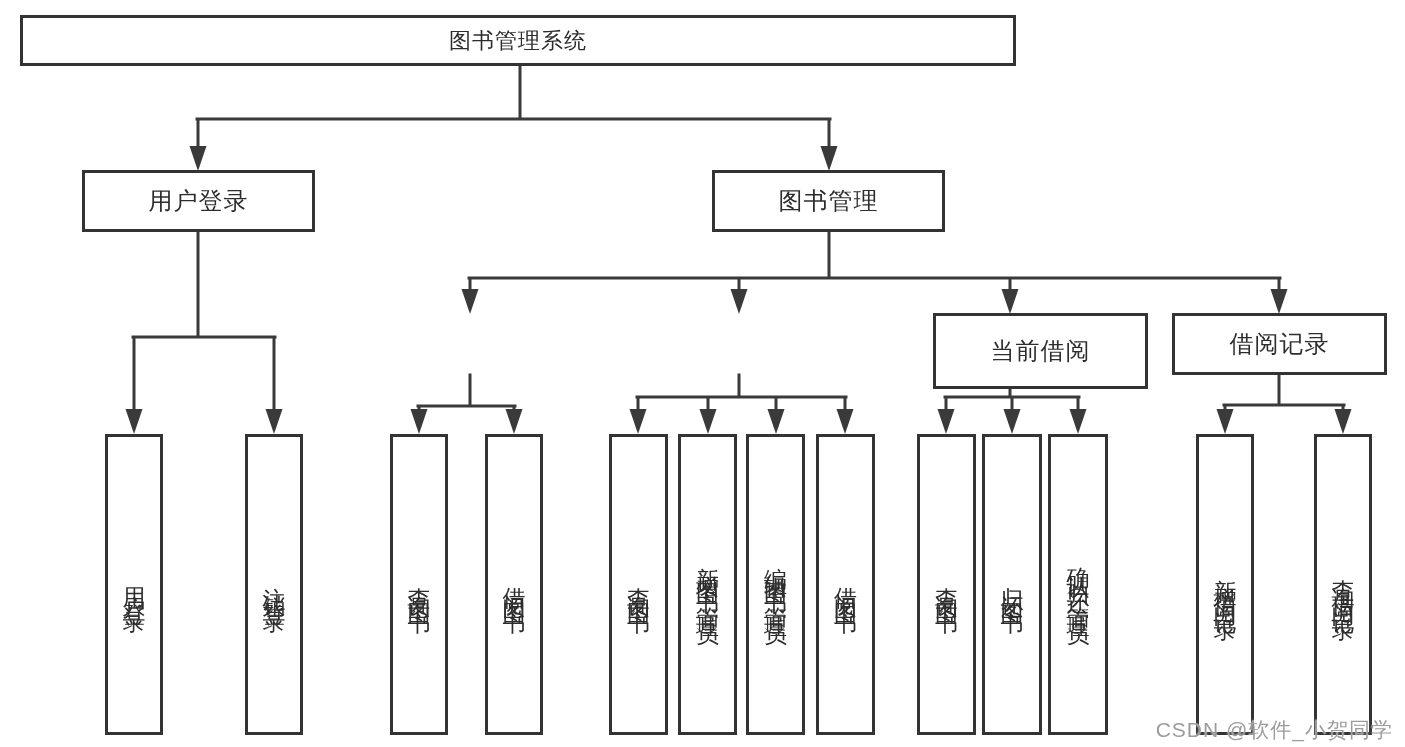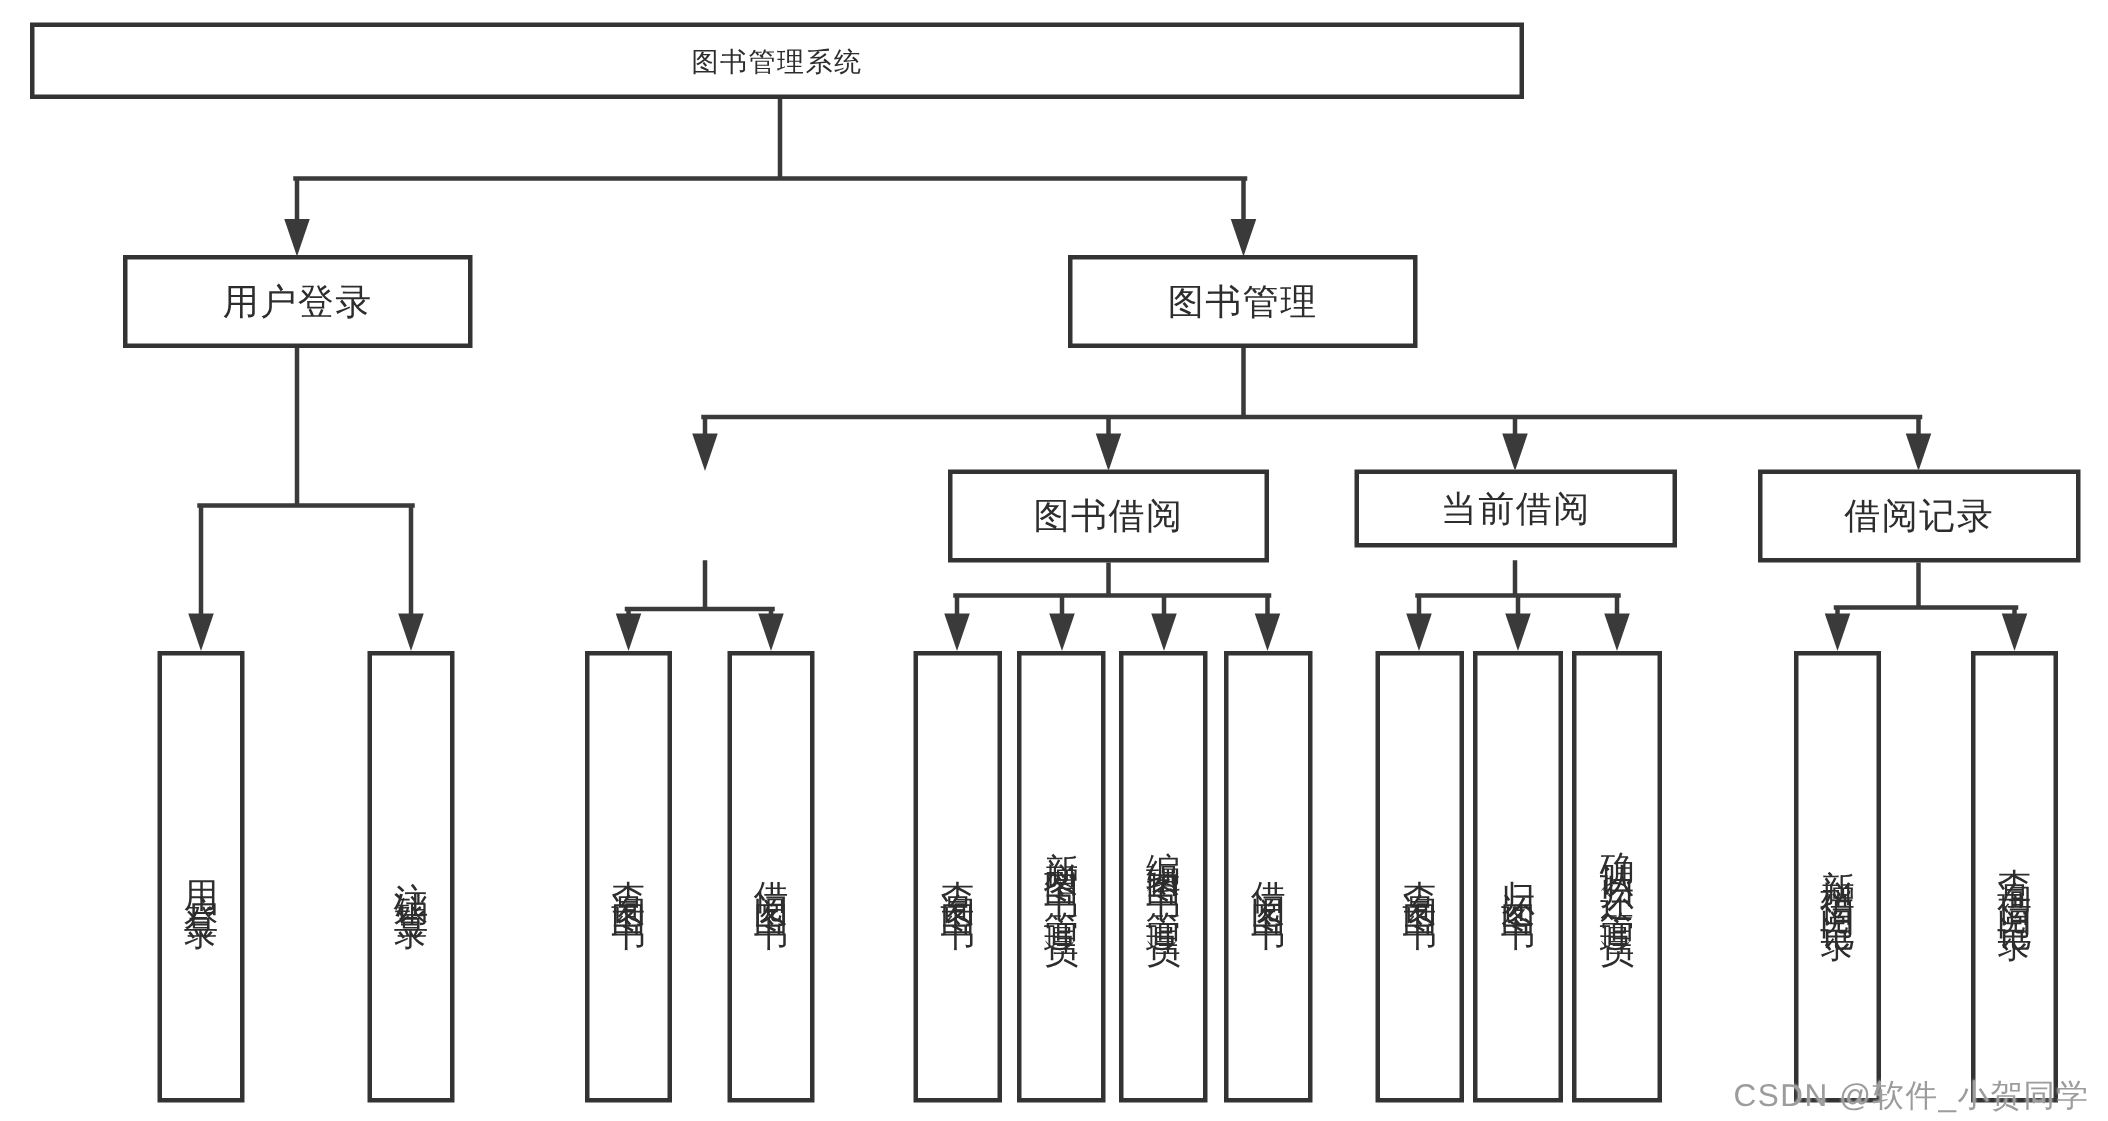--- a/index.html
+++ b/index.html
@@ -21,21 +21,21 @@
   .connectors{position:absolute;left:0;top:0;z-index:1;}
   .connectors path.wire{stroke:var(--line);stroke-width:3;fill:none;stroke-linecap:square;}
   .connectors path.arrow{fill:var(--line);stroke:none;}
   .hbox{
     position:absolute;z-index:2;
     background:var(--background);
     border:3px solid var(--border);
     display:flex;align-items:center;justify-content:center;
   }
   .hbox .label{font-size:24px;letter-spacing:1px;}
-  .hbox.rootbox .label{font-size:18px;letter-spacing:1px;}
+  .hbox.rootbox .label{font-size:22px;letter-spacing:1px;}
   .vbox{
     position:absolute;z-index:2;
     top:434px;height:301px;
     background:var(--background);
     border:3px solid var(--border);
     display:flex;align-items:center;justify-content:center;
   }
   .vbox .vlabel{
     writing-mode:vertical-rl;
     text-orientation:mixed;
@@ -102,24 +102,21 @@
     <span class="label">图书管理系统</span>
   </div>
 
   <div class="hbox" style="left:82px;top:170px;width:233px;height:62px">
     <span class="label">用户登录</span>
   </div>
   <div class="hbox" style="left:712px;top:170px;width:233px;height:62px">
     <span class="label">图书管理</span>
   </div>
 
-  <div class="hbox" style="left:632px;top:313px;width:214px;height:62px">
-    <span class="label">图书借阅</span>
-  </div>
-  <div class="hbox" style="left:903px;top:313px;width:215px;height:52px">
+  <div class="hbox" style="left:933px;top:313px;width:215px;height:76px">
     <span class="label">当前借阅</span>
   </div>
   <div class="hbox" style="left:1172px;top:313px;width:215px;height:62px">
     <span class="label">借阅记录</span>
   </div>
 
   <div class="vbox" style="left:105px;width:58px">
     <span class="vlabel">用户登录</span>
   </div>
   <div class="vbox" style="left:245px;width:58px">

